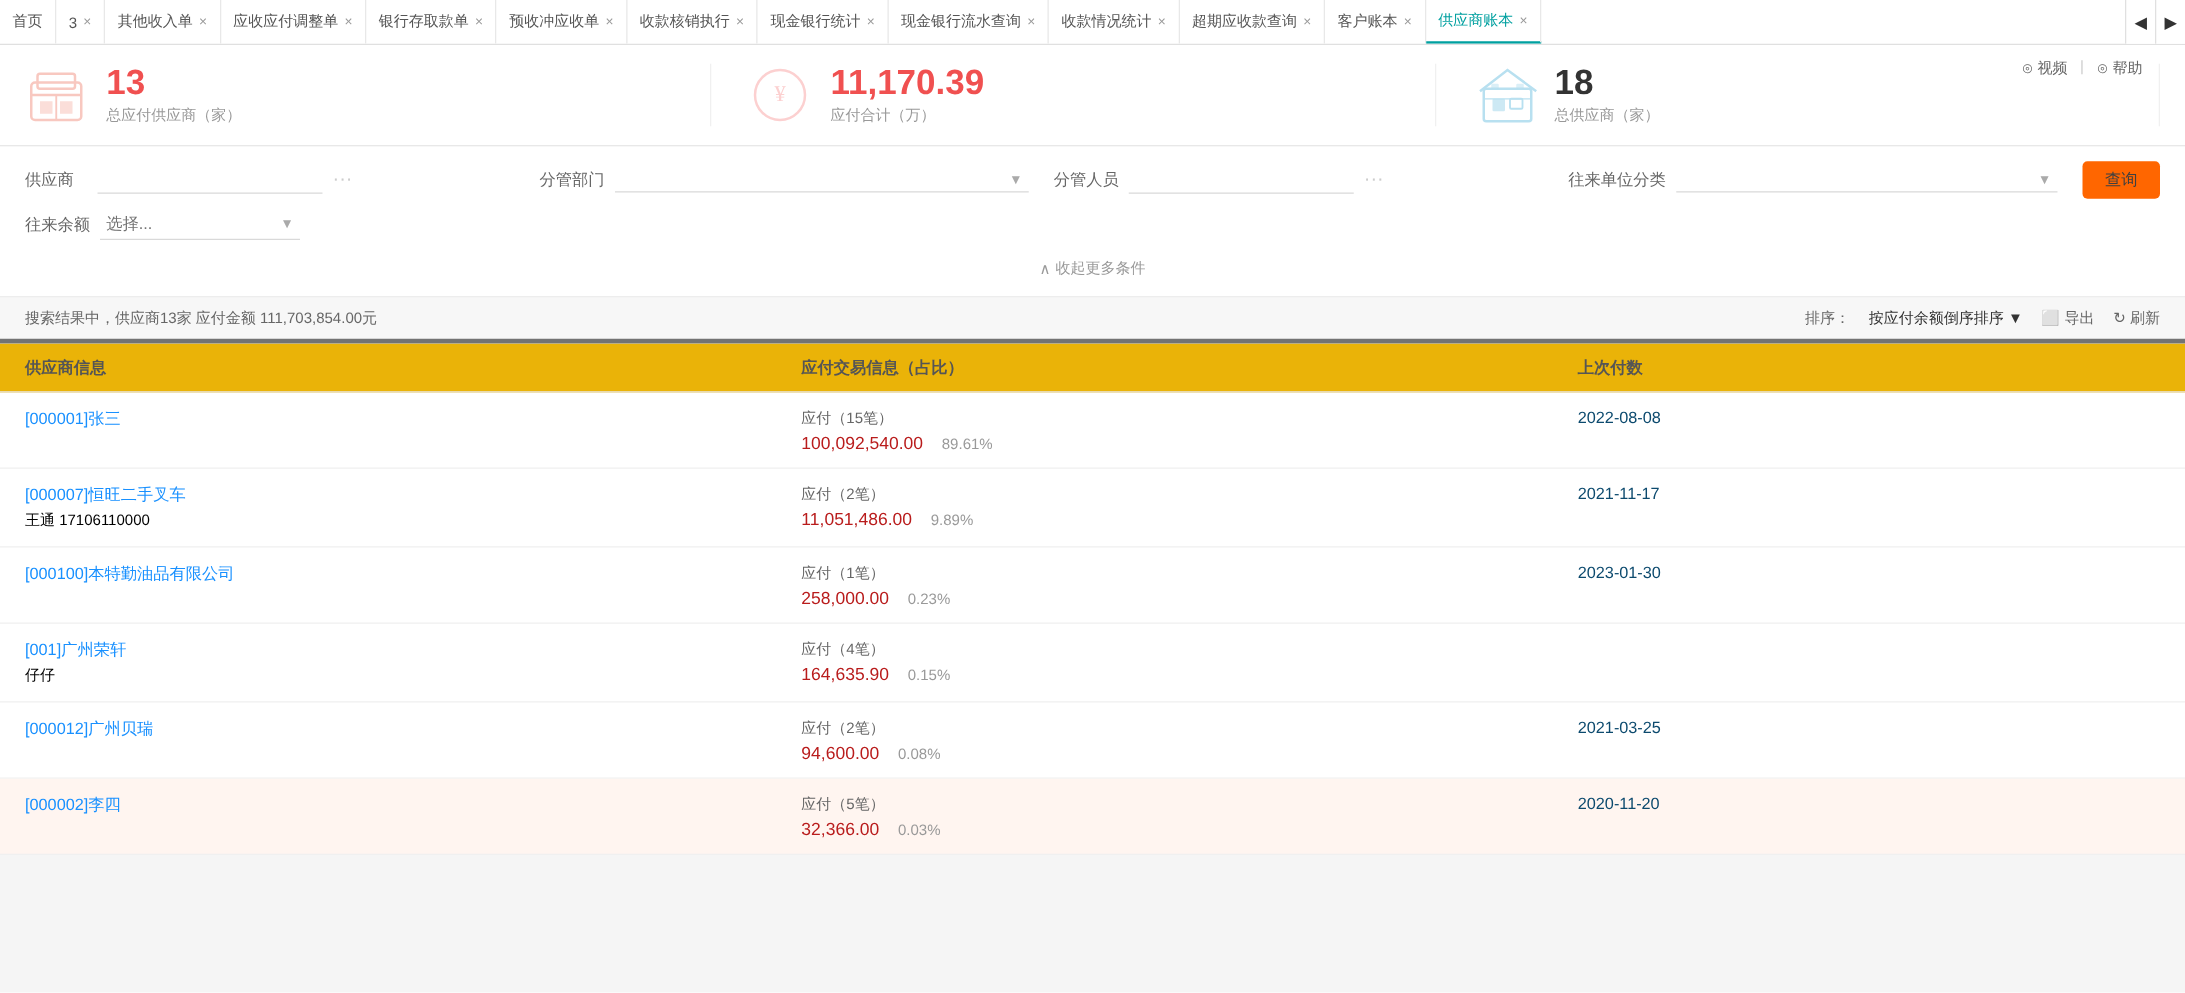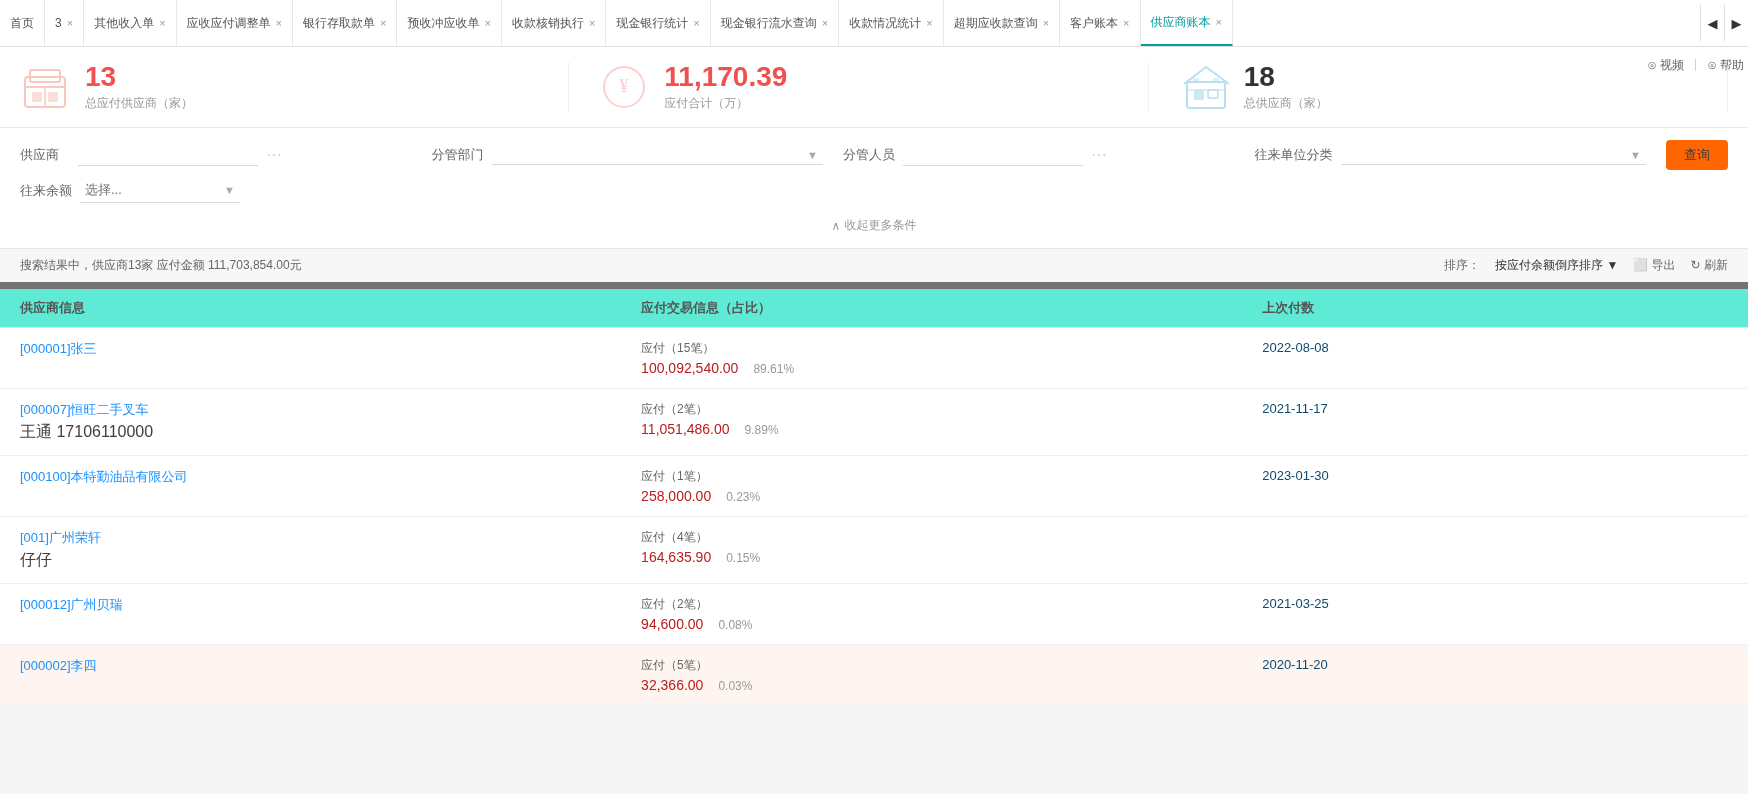--- a/index.html
+++ b/index.html
@@ -4,21 +4,21 @@
   <style>
     * { margin: 0; padding: 0; box-sizing: border-box; }
     body { font-family: 'Microsoft YaHei', Arial, sans-serif; font-size: 13px; background: #f5f5f5; color: #333; overflow-x: hidden; }
 
     
     .top-nav {
       display: flex;
       align-items: center;
       background: #fff;
       border-bottom: 1px solid #e0e0e0;
-      height: 47px;
+      height: 36px;
       overflow: hidden;
     }
     .nav-tab {
       display: flex;
       align-items: center;
       padding: 0 10px;
       height: 100%;
       border-right: 1px solid #e8e8e8;
       white-space: nowrap;
       cursor: pointer;
@@ -51,21 +51,21 @@
     .summary-icon {
       width: 50px;
       height: 50px;
       margin-right: 15px;
       flex-shrink: 0;
     }
     .summary-num { font-size: 28px; font-weight: bold; color: #f05050; line-height: 1; }
     .summary-label { font-size: 12px; color: #999; margin-top: 4px; }
     .summary-top-right {
       position: absolute;
-      right: 4px;
+      right: 34px;
       top: 10px;
       font-size: 12px;
       color: #666;
       display: flex;
       gap: 10px;
     }
     .summary-top-right span { cursor: pointer; }
 
     
     .search-bar {
@@ -142,21 +142,21 @@
       gap: 4px;
     }
 
     
     .result-info {
       display: flex;
       align-items: center;
       justify-content: space-between;
       background: #f7f7f7;
       padding: 8px 20px;
-      border-bottom: 7px solid #737373;
+      border-bottom: 4px solid #737373;
       font-size: 12px;
       color: #666;
     }
     .result-actions {
       display: flex;
       align-items: center;
       gap: 15px;
       font-size: 12px;
       color: #666;
     }
@@ -164,21 +164,21 @@
     .sort-label { color: #666; }
     .sort-value { color: #333; cursor: pointer; }
 
     
     .table-container {
       background: #fff;
       margin: 0;
     }
     .table-header {
       display: flex;
-      background: #5eead4;
+      background: #eab308;
       border-bottom: 1px solid #e8e8e8;
       padding: 10px 20px;
       font-weight: bold;
       color: #555;
       font-size: 13px;
     }
     .col-supplier { flex: 2; }
     .col-transaction { flex: 2; }
     .col-lastpay { flex: 1.5; }
 
@@ -190,22 +190,22 @@
       min-height: 60px;
     }
     .table-row.highlighted { background: #fff5f0; }
     .supplier-name {
       color: #1890ff;
       cursor: pointer;
       text-decoration: none;
       font-size: 13px;
     }
     .supplier-contact {
-      font-size: 16px;
-      color: #404040;
+      font-size: 12px;
+      color: #000000;
       margin-top: 3px;
     }
     .transaction-label {
       font-size: 12px;
       color: #666;
       margin-bottom: 3px;
     }
     .transaction-amount {
       color: #b91c1c;
       font-size: 14px;

